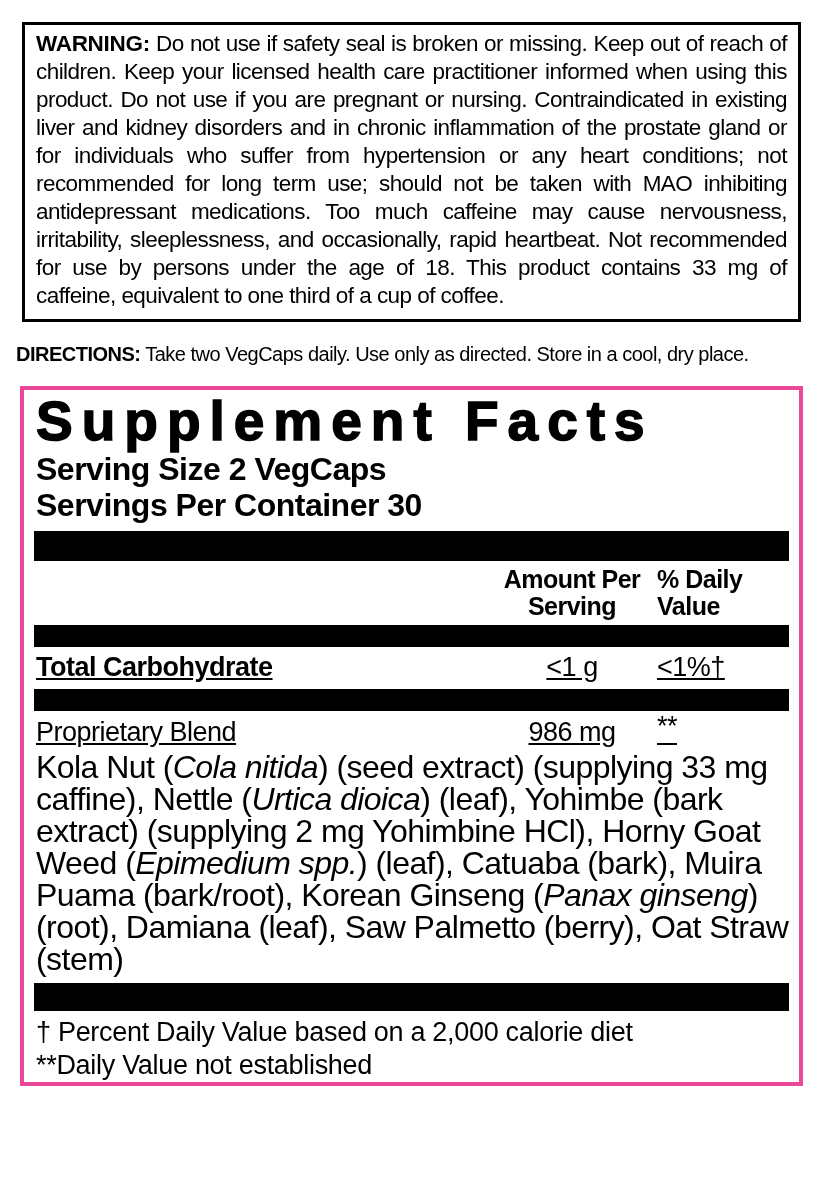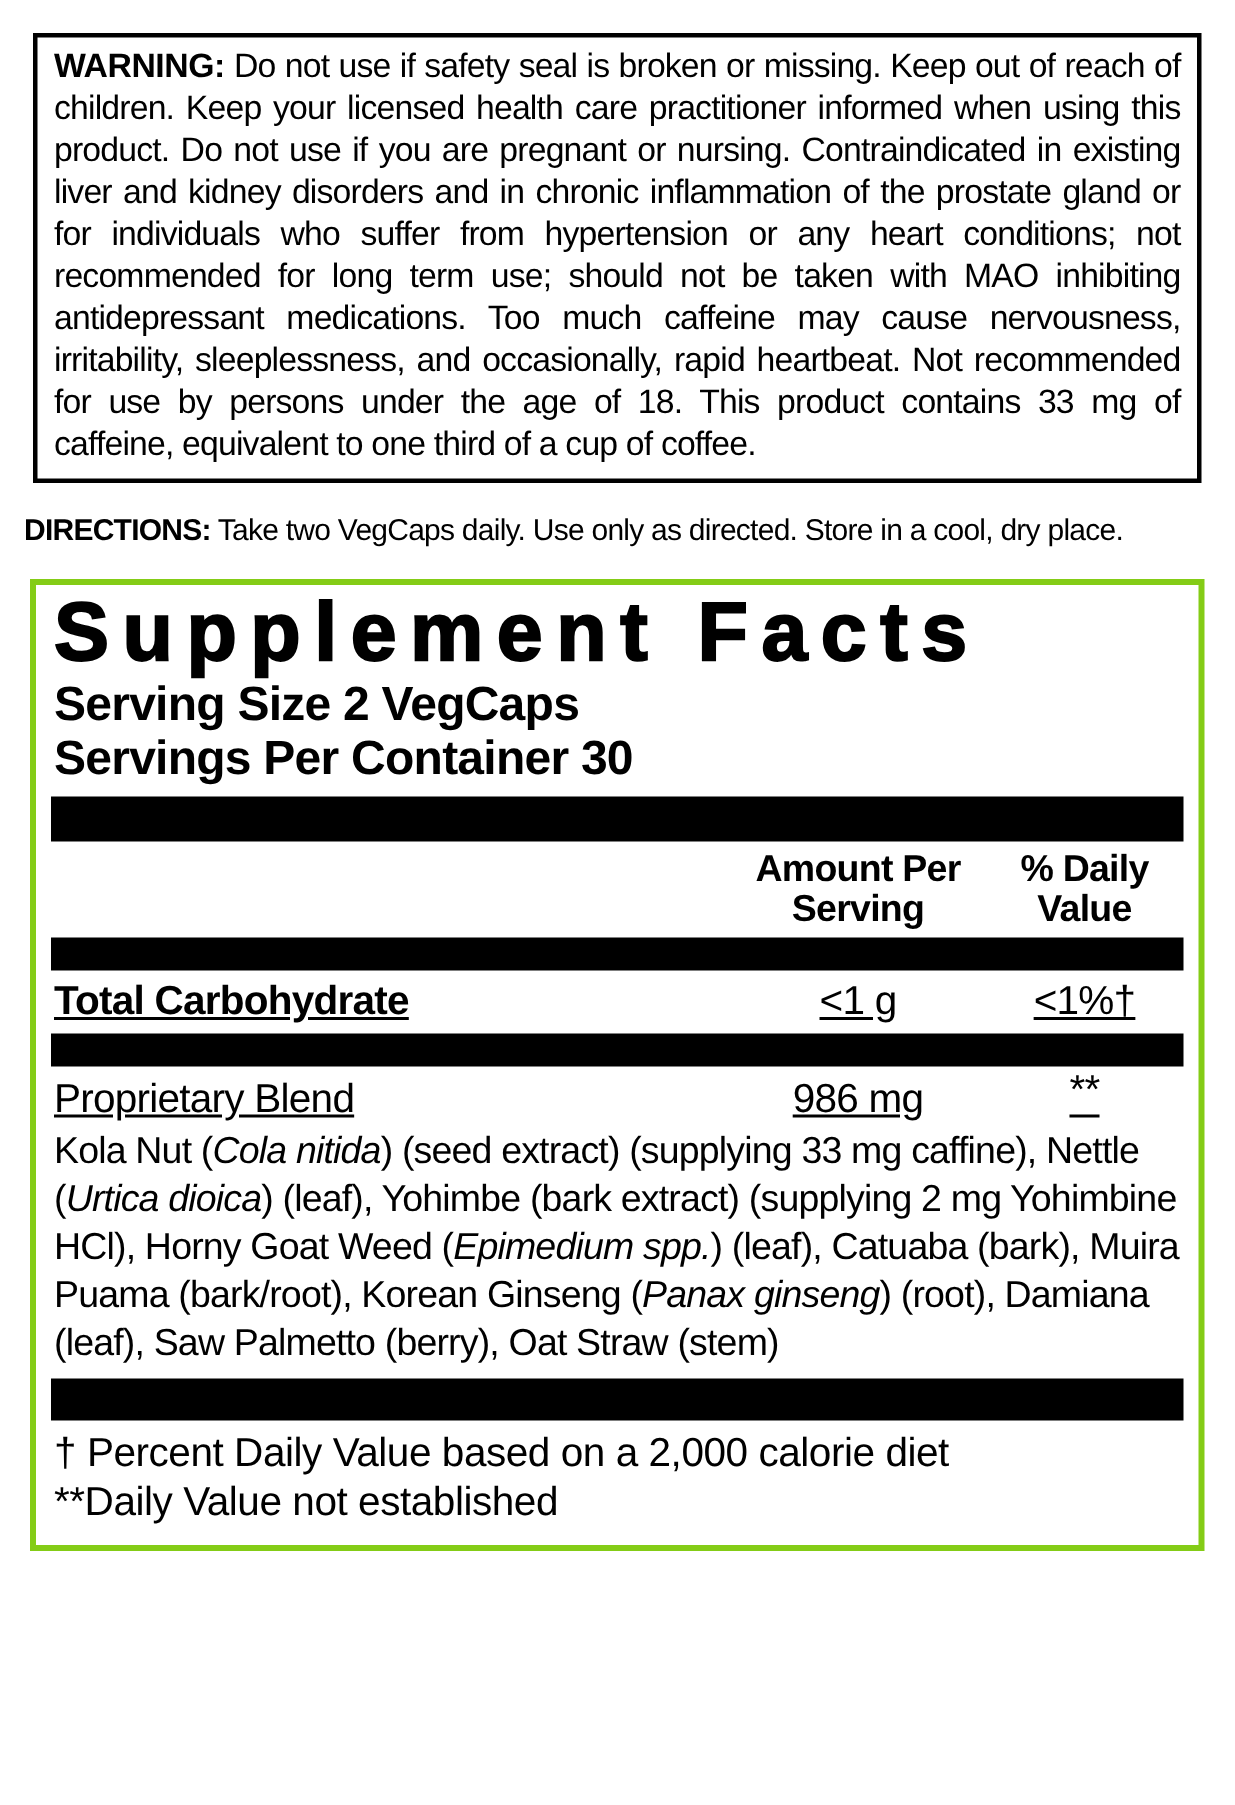--- a/index.html
+++ b/index.html
@@ -32,22 +32,22 @@
   .directions {
     margin: 16px 26px 0 16px;
     font-size: 20px;
     line-height: 33px;
     letter-spacing: -0.5px;
   }
 
   
   .facts-panel {
     margin: 15px 20px 0 20px;
-    border: 4px solid #84cc16;
-    padding: 3px 10px 12px 10px;
+    border: 4px solid #ec4899;
+    padding: 3px 10px 0 10px;
   }
   .facts-title {
     font-size: 55px;
     font-weight: bold;
     letter-spacing: 9px;
     line-height: 52px;
     white-space: nowrap;
     margin: 2px 0 4px 2px;
     -webkit-text-stroke: 1.5px #000;
   }
@@ -60,31 +60,31 @@
   }
   .bar { background: #000; width: 100%; }
   .bar-1 { height: 30px; margin: 8px 0 5px 0; }
   .bar-2 { height: 22px; margin: 5px 0 5px 0; }
   .bar-3 { height: 22px; margin: 6px 0 6px 0; }
   .bar-4 { height: 28px; margin: 8px 0 5px 0; }
 
   .cols { display: flex; align-items: flex-start; }
   .col-name { flex: 1; }
   .col-amount { width: 170px; text-align: center; }
-  .col-dv { width: 132px; text-align: center; }
+  .col-dv { width: 132px; }
 
   .header-row { font-weight: bold; font-size: 25px; line-height: 27px; letter-spacing: -0.5px; }
 
   .data-row { font-size: 27px; line-height: 31px; letter-spacing: -0.5px; text-decoration: underline; }
   .data-row .col-name { padding-left: 2px; }
   .row-bold .col-name { font-weight: bold; }
   .dv-super { position: relative; top: -6px; }
 
   .blend-para {
-    font-size: 25px;
+    font-size: 32px;
     line-height: 32px;
     letter-spacing: -0.55px;
     margin: 3px 0 2px 2px;
   }
   .blend-para i { letter-spacing: -0.55px; }
 
   .footnote {
     font-size: 27px;
     line-height: 33px;
     letter-spacing: -0.3px;

